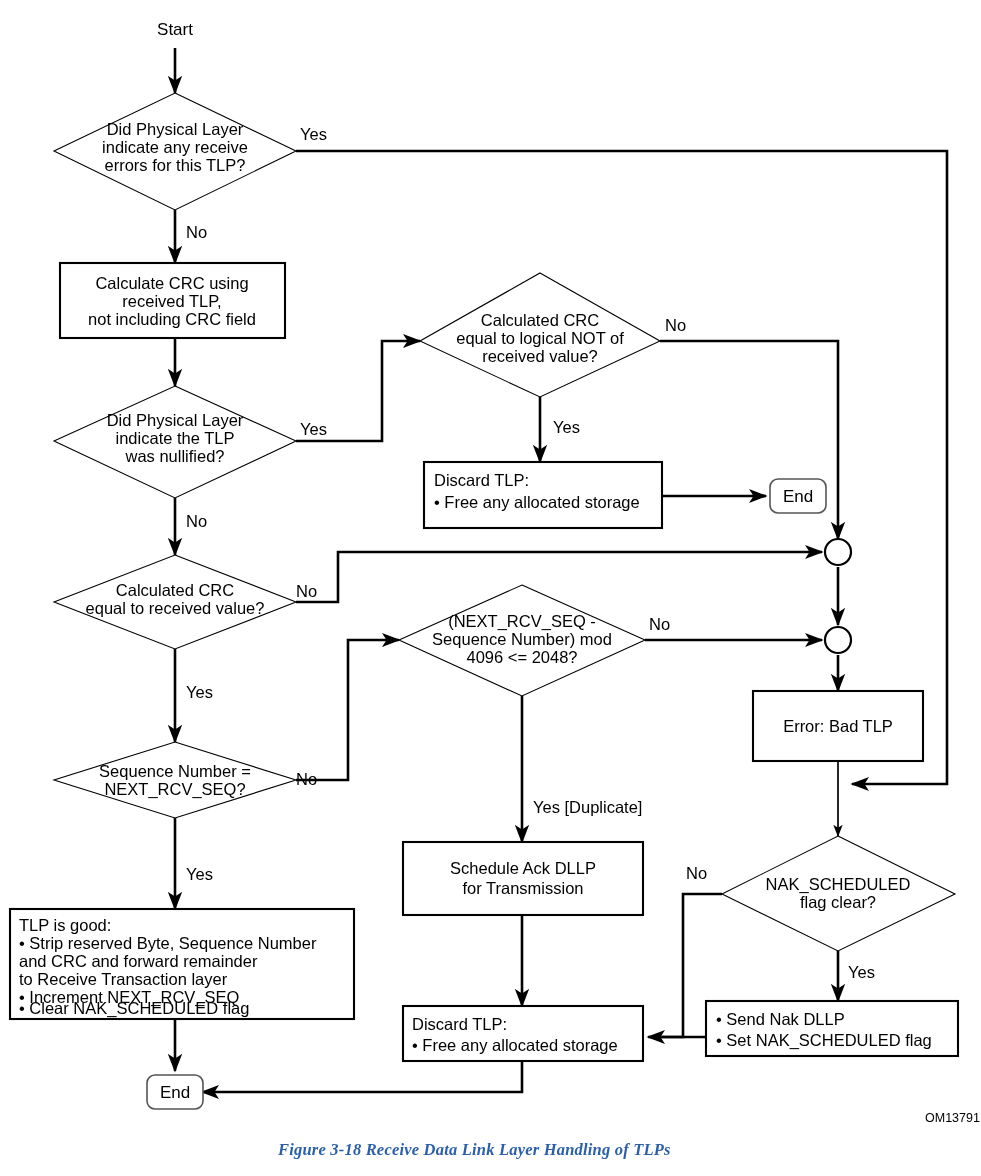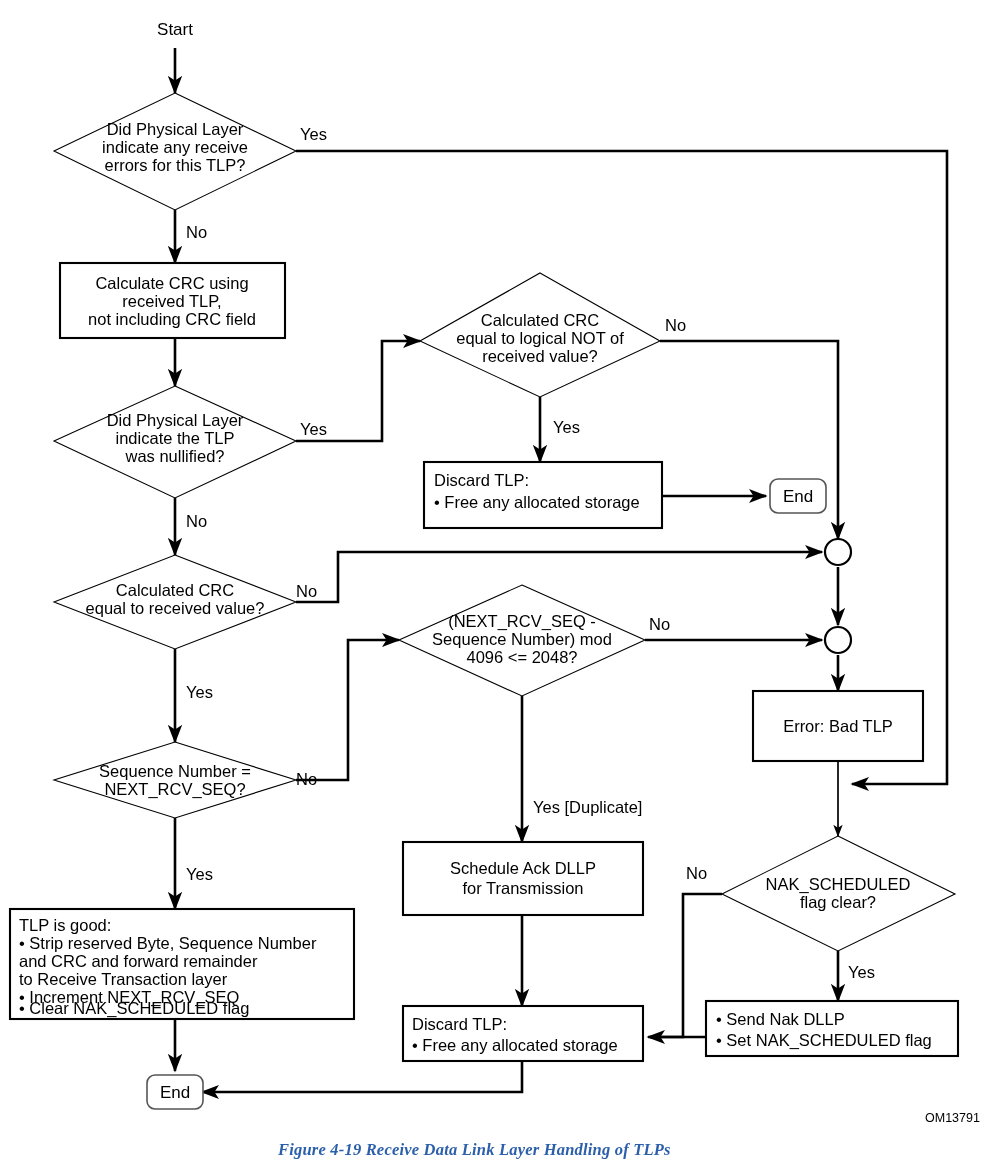--- a/index.html
+++ b/index.html
@@ -285,15 +285,15 @@
     </g>
 
     <g>
       <rect class="shape-stroke-term" x="147" y="1074" width="56" height="34" rx="8" ry="8"></rect>
       <text class="t-term" x="175" y="1097">End</text>
     </g>
 
   </svg>
 
   <div class="figcode">OM13791B</div>
-  <div class="caption">Figure  4-19  Receive Data Link Layer Handling of TLPs</div>
+  <div class="caption">Figure  3-18  Receive Data Link Layer Handling of TLPs</div>
 
 </div>
 
 </body></html>

